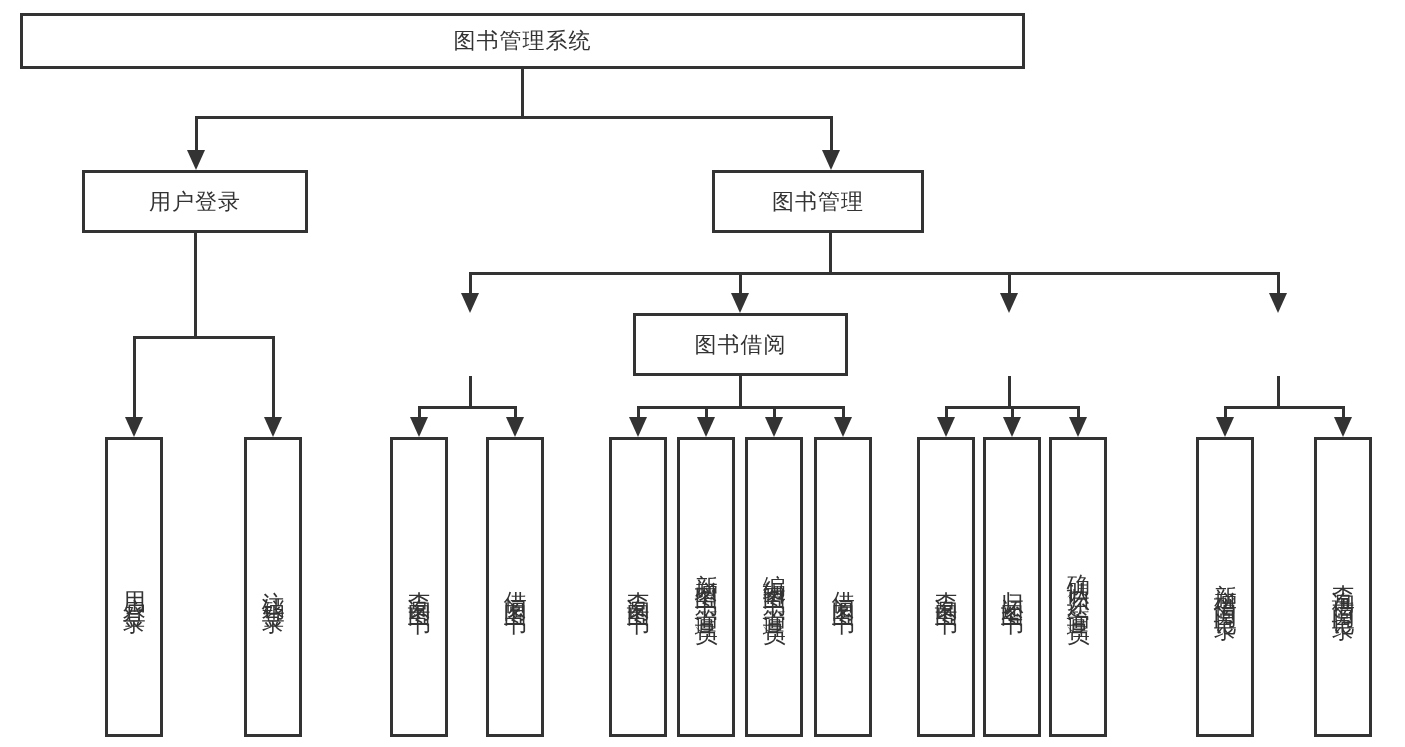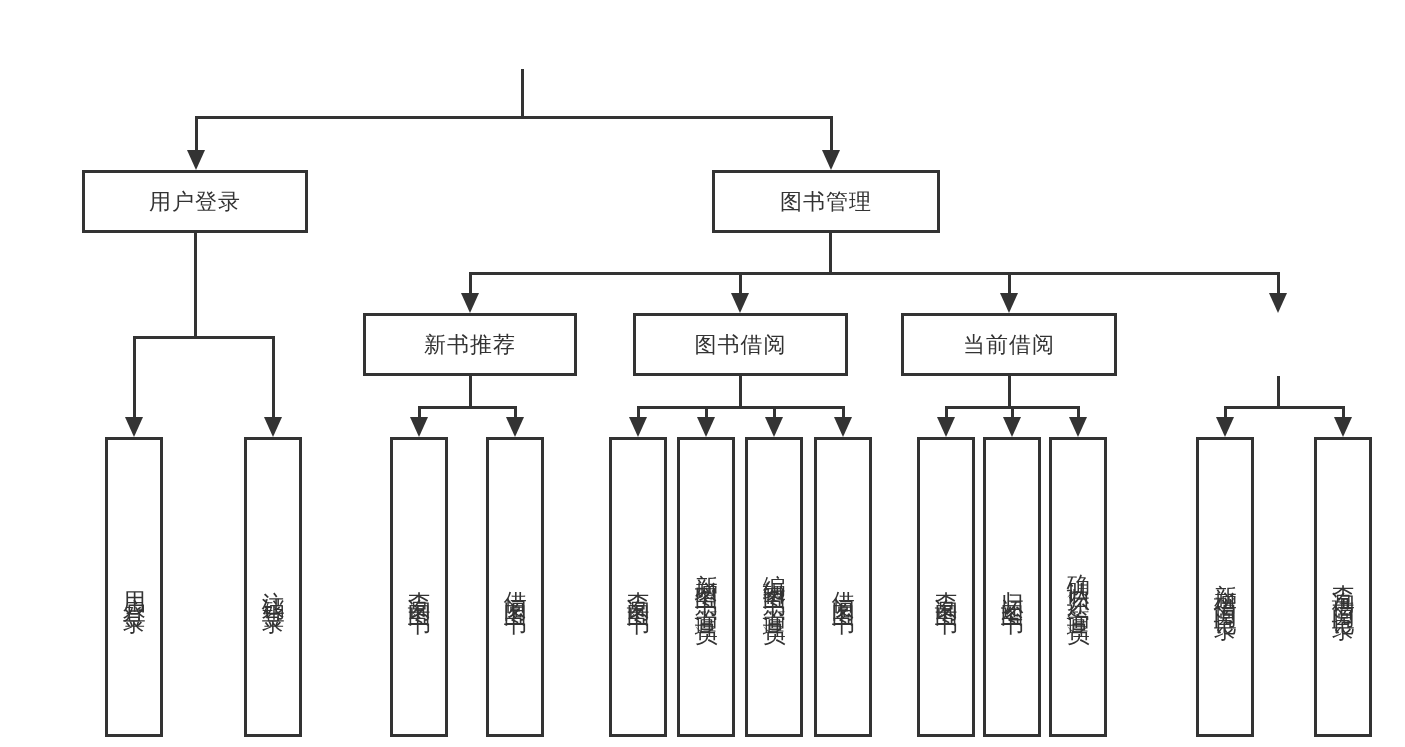--- a/index.html
+++ b/index.html
@@ -60,32 +60,35 @@
     color: #b5b5b5;
     white-space: nowrap;
     z-index: 5;
   }
 </style>
 </head>
 <body>
 
 <div id="canvas">
 
+  <div class="box" style="left:20px;top:13px;width:1005px;height:56px">
+    <span>图书管理系统</span>
+  </div>
 
   <div class="vl" style="left:521px;top:69px;height:49px"></div>
   <div class="hl" style="left:195px;top:116px;width:638px"></div>
   <div class="vl" style="left:195px;top:116px;height:36px"></div>
   <div class="vl" style="left:830px;top:116px;height:36px"></div>
   <div class="ah" style="left:187px;top:150px"></div>
   <div class="ah" style="left:822px;top:150px"></div>
 
   <div class="box" style="left:82px;top:170px;width:226px;height:63px">
     <span>用户登录</span>
   </div>
-  <div class="box" style="left:712px;top:170px;width:228px;height:63px">
+  <div class="box" style="left:712px;top:170px;width:212px;height:63px">
     <span>图书管理</span>
   </div>
 
   <div class="vl" style="left:194px;top:233px;height:106px"></div>
   <div class="hl" style="left:133px;top:336px;width:141px"></div>
   <div class="vl" style="left:133px;top:336px;height:82px"></div>
   <div class="vl" style="left:272px;top:336px;height:82px"></div>
   <div class="ah" style="left:125px;top:417px"></div>
   <div class="ah" style="left:264px;top:417px"></div>
 
@@ -93,28 +96,22 @@
   <div class="hl" style="left:469px;top:272px;width:810px"></div>
   <div class="vl" style="left:469px;top:272px;height:22px"></div>
   <div class="vl" style="left:739px;top:272px;height:22px"></div>
   <div class="vl" style="left:1008px;top:272px;height:22px"></div>
   <div class="vl" style="left:1277px;top:272px;height:22px"></div>
   <div class="ah" style="left:461px;top:293px"></div>
   <div class="ah" style="left:731px;top:293px"></div>
   <div class="ah" style="left:1000px;top:293px"></div>
   <div class="ah" style="left:1269px;top:293px"></div>
 
-  <div class="box" style="left:363px;top:313px;width:214px;height:63px">
-    <span>新书推荐</span>
-  </div>
   <div class="box" style="left:633px;top:313px;width:215px;height:63px">
     <span>图书借阅</span>
-  </div>
-  <div class="box" style="left:901px;top:313px;width:216px;height:63px">
-    <span>当前借阅</span>
   </div>
 
   <div class="vl" style="left:469px;top:376px;height:33px"></div>
   <div class="hl" style="left:418px;top:406px;width:98px"></div>
   <div class="vl" style="left:418px;top:406px;height:12px"></div>
   <div class="vl" style="left:514px;top:406px;height:12px"></div>
   <div class="ah" style="left:410px;top:417px"></div>
   <div class="ah" style="left:506px;top:417px"></div>
 
   <div class="vl" style="left:739px;top:376px;height:33px"></div>

